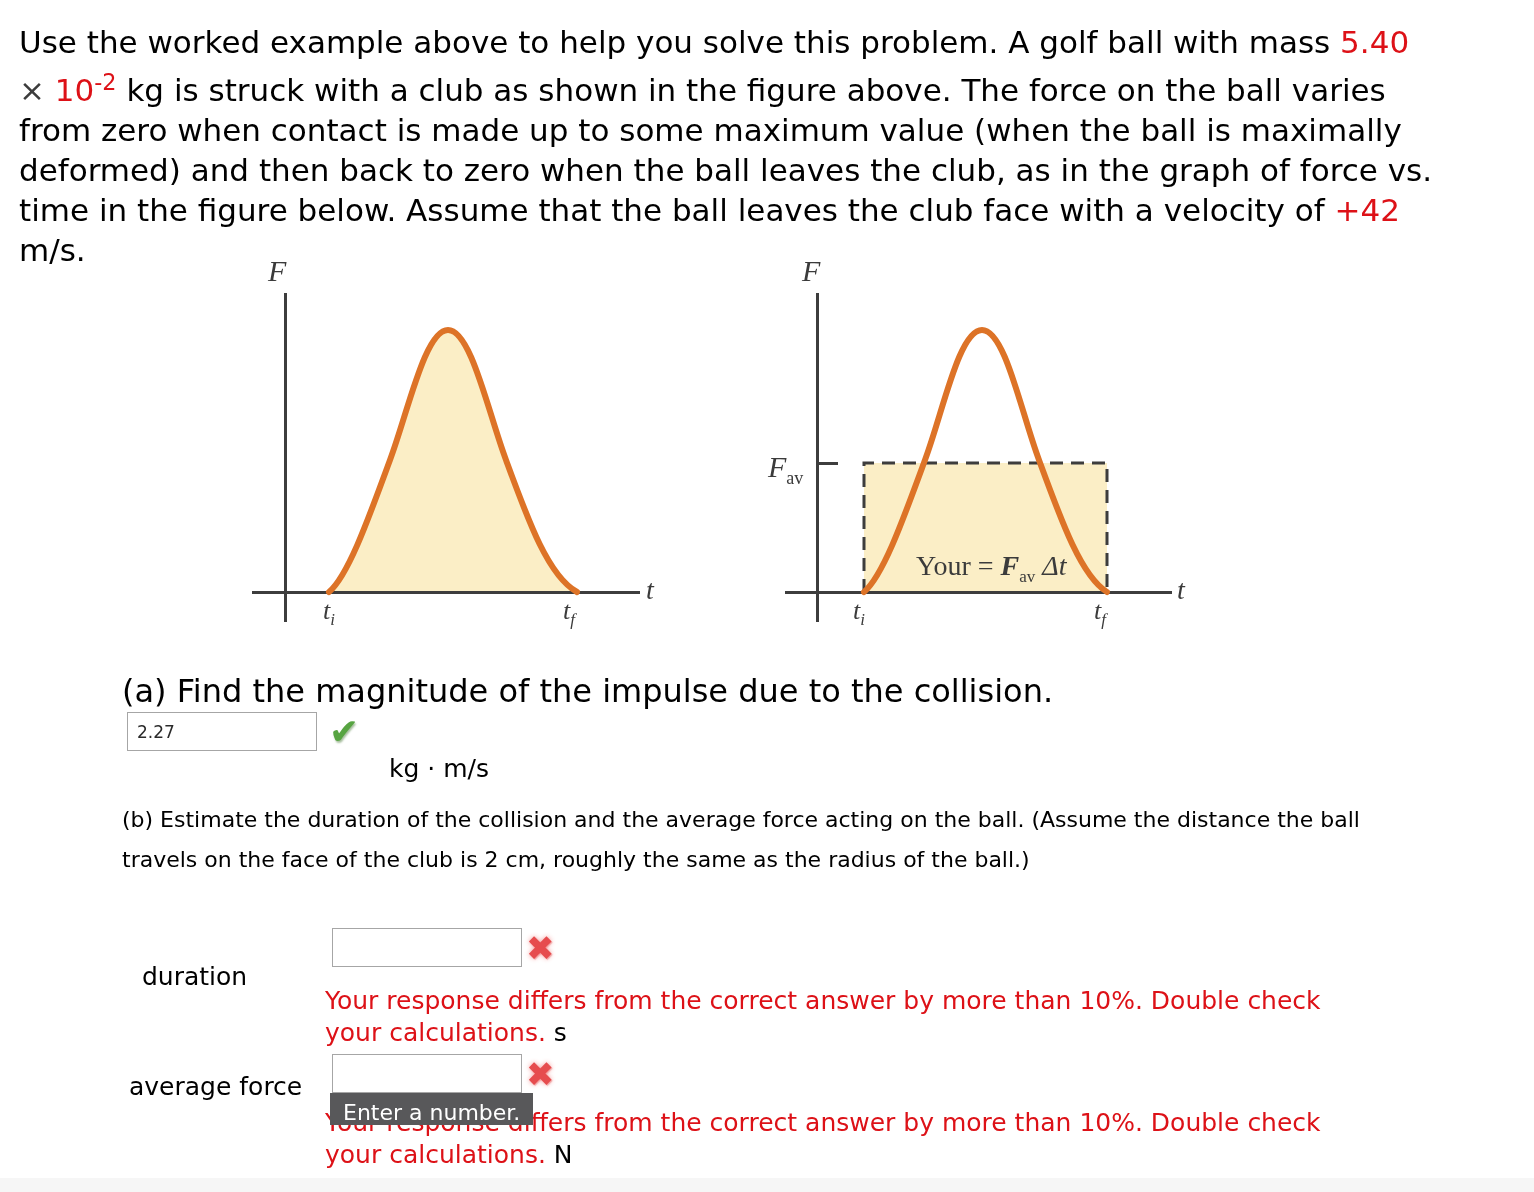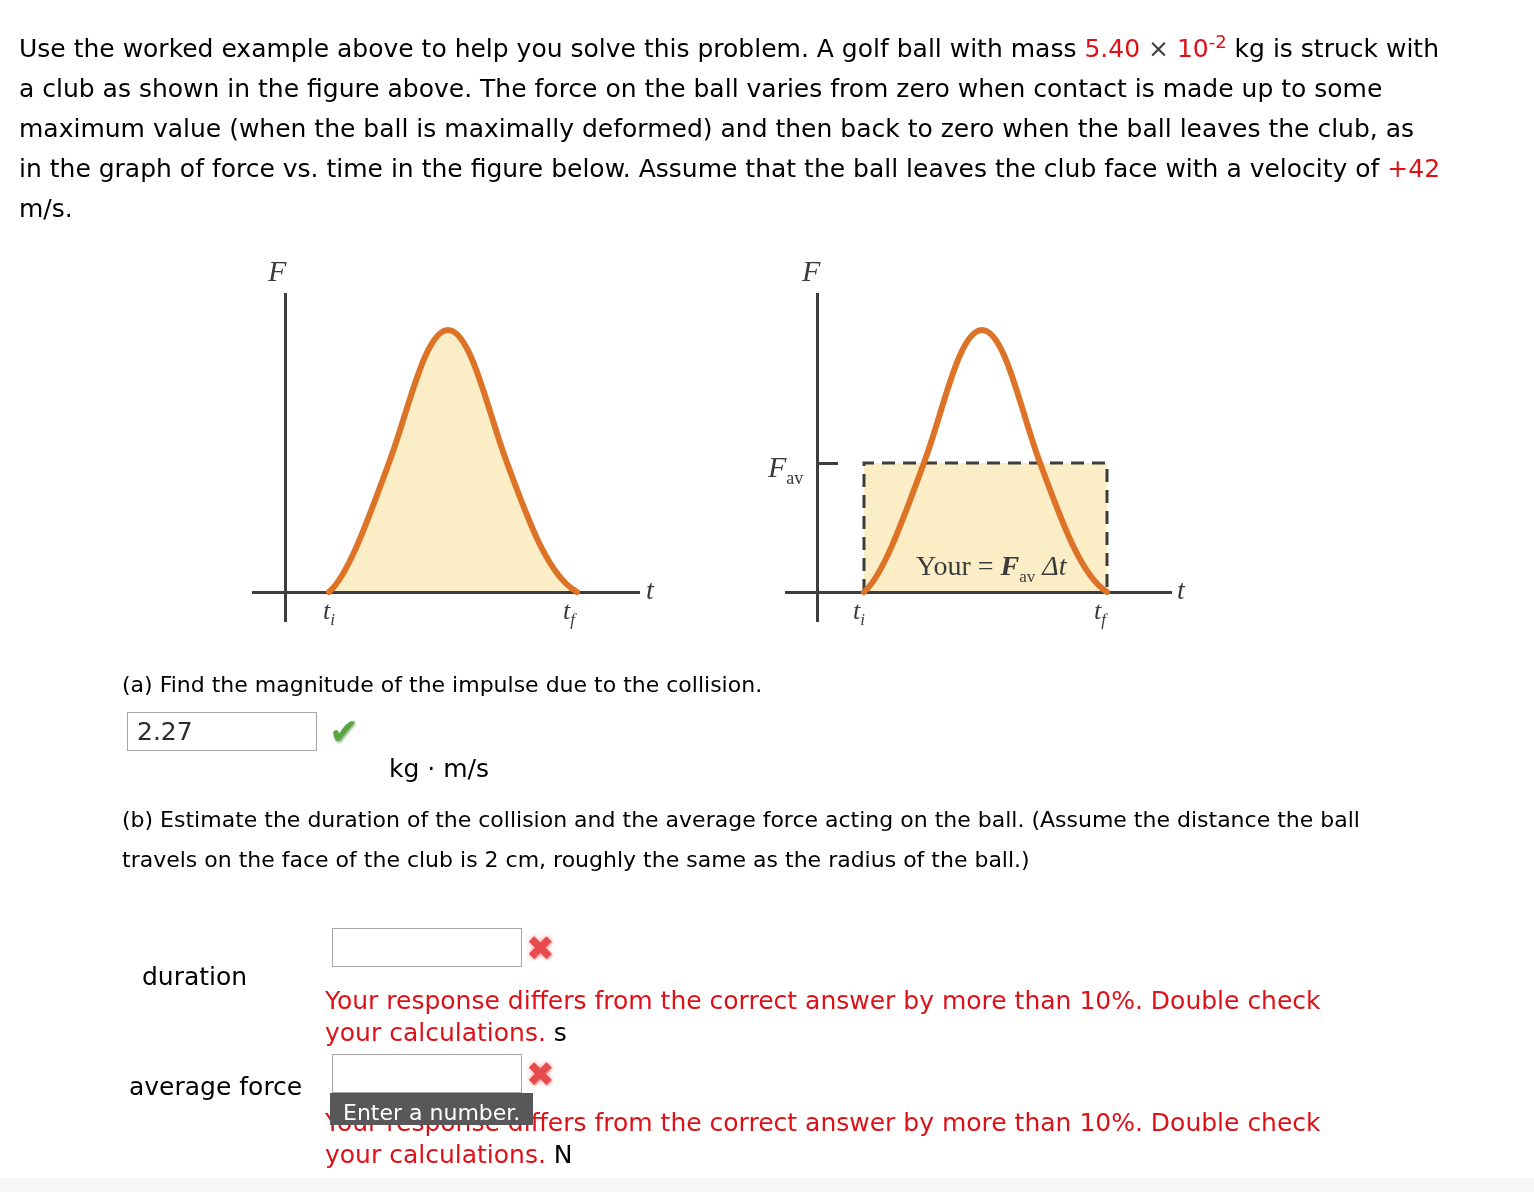--- a/index.html
+++ b/index.html
@@ -11,21 +11,21 @@
     --cross_red:#e64c4e;
     --tooltip_bg:#58585a;
     --input_border:#a6a6a6;
     --footer_band:#f6f6f6;
   }
   *{margin:0;padding:0;box-sizing:border-box;}
   html,body{width:1534px;height:1192px;background:#fff;overflow:hidden;}
   body{font-family:"DejaVu Sans","Liberation Sans",sans-serif;color:#000;position:relative;}
   .abs{position:absolute;}
 
-  .intro{left:19px;top:22px;width:1424px;font-size:25px;line-height:40px;color:#000;}
+  .intro{left:19px;top:22px;width:1424px;font-size:31px;line-height:40px;color:#000;}
   .red{color:var(--accent_red);}
   .times{color:#3c3c3c;}
   sup{font-size:0.72em;}
   sub{font-size:0.65em;}
 
   
   .figure-layer{left:0;top:0;width:1534px;height:1192px;pointer-events:none;}
   svg.graphs{position:absolute;left:240px;top:248px;width:960px;height:400px;}
   .axis{stroke:var(--axis_gray);stroke-width:3;fill:none;}
   .curve{stroke:var(--curve_orange);stroke-width:6;fill:none;stroke-linecap:round;}
@@ -34,24 +34,24 @@
   .dash{stroke:var(--axis_gray);stroke-width:3;fill:none;stroke-dasharray:13 8;}
   .glabel{position:absolute;font-family:"Liberation Serif","DejaVu Serif",serif;color:#3b3b3b;font-style:italic;}
   .glabel b{font-weight:bold;}
   .g30{font-size:30px;} .g28{font-size:28px;} .g26{font-size:26px;}
   .glabel sub{font-size:17px;font-style:italic;}
   .fav-label sub{font-style:normal;font-size:18px;}
   .area-label{font-style:normal;font-size:28px;}
   .area-label sub{font-size:17px;font-style:normal;}
 
   
-  .prompt-a{left:122px;top:672px;font-size:22px;}
+  .prompt-a{left:122px;top:672px;font-size:32px;}
   .prompt-b{left:122px;top:800px;width:1266px;font-size:22px;line-height:40px;}
   input.ans{position:absolute;width:190px;height:39px;border:1px solid var(--input_border);
-    font-family:"DejaVu Sans","Liberation Sans",sans-serif;font-size:25px;color:#2b2b2b;
+    font-family:"DejaVu Sans","Liberation Sans",sans-serif;font-size:17px;color:#2b2b2b;
     padding:0 0 0 9px;background:#fff;outline:none;}
   .in-a{left:127px;top:712px;}
   .in-dur{left:332px;top:928px;width:186px;}
   .in-force{left:332px;top:1054px;width:186px;}
   .check{left:329px;top:711px;font-size:36px;color:var(--check_green);
     text-shadow:1px 2px 2px rgba(60,110,40,.45);}
   .cross{font-size:34px;color:var(--cross_red);
     text-shadow:0 0 5px rgba(246,150,150,.95),1px 1px 1px rgba(230,120,120,.6);}
   .x-dur{left:526px;top:928px;}
   .x-force{left:526px;top:1054px;}

